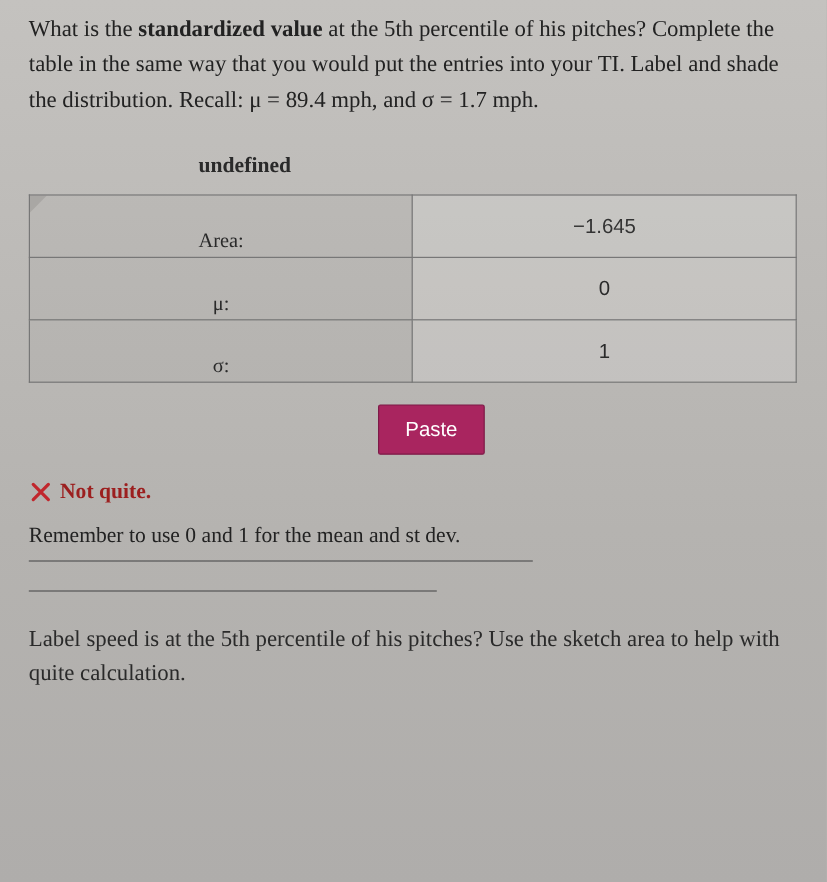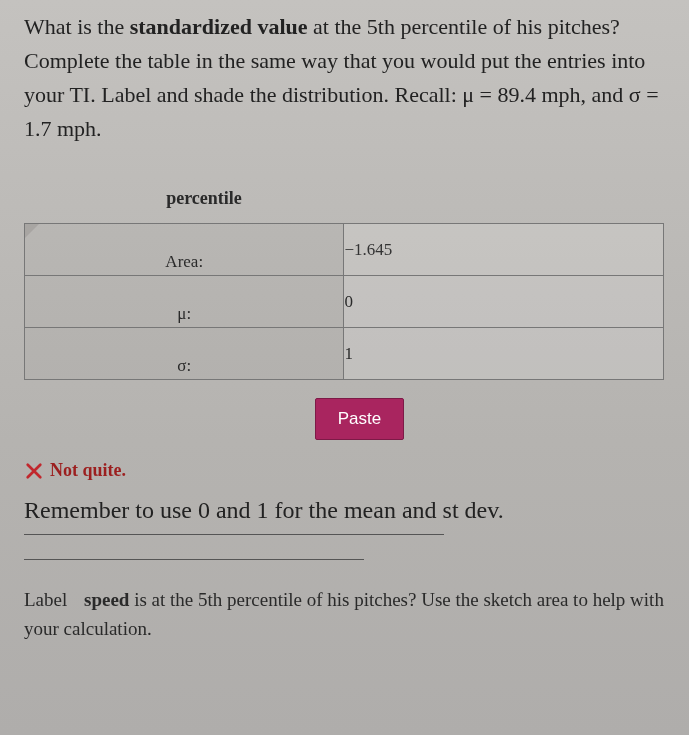--- a/index.html
+++ b/index.html
@@ -10,23 +10,23 @@
     background: #b8b6b3;
     color: #2a2a2a;
     overflow: hidden;
   }
   .page {
     padding: 10px 24px 20px 24px;
     background: linear-gradient(180deg, #c4c2bf 0%, #b5b3b0 60%, #afadab 100%);
     min-height: 735px;
   }
   .question {
-    font-size: 22px;
+    font-size: 19px;
     line-height: 1.55;
-    margin-bottom: 42px;
+    margin-bottom: 29px;
     color: #222;
   }
   .question b { font-weight: 700; }
   .tbl-title {
     text-align: center;
     font-weight: 700;
     font-size: 18px;
     margin: 0 0 14px 0;
     width: 340px;
     margin-left: 10px;
@@ -42,23 +42,23 @@
     vertical-align: middle;
     font-size: 17px;
   }
   table.inv td.label {
     width: 320px;
     text-align: center;
     background: rgba(0,0,0,0.02);
   }
   table.inv td.val {
     width: 320px;
-    text-align: left;
+    text-align: center;
     background: rgba(255,255,255,0.15);
-    font-family: Liberation Serif, serif;
+    font-family: Liberation Sans, sans-serif;
   }
   table.inv td.val.neg { color: #333; }
   .label-inner {
     display: inline-block;
     width: 100%;
     text-align: center;
     margin-top: 24px;
   }
   .corner-cell {
     position: relative;
@@ -98,21 +98,21 @@
     gap: 6px;
     margin-bottom: 16px;
   }
   .xicon {
     display: inline-flex;
     width: 20px; height: 20px;
     align-items: center; justify-content: center;
   }
   .xicon svg { width: 18px; height: 18px; }
   .hint {
-    font-size: 24px;
+    font-size: 18px;
     color: #222;
     margin-bottom: 10px;
   }
   .rule {
     border: none;
     border-bottom: 1px solid #555;
     width: 420px;
     margin: 6px 0 24px 0;
   }
   .expr {
@@ -122,32 +122,32 @@
   .rule2 {
     border: none;
     border-bottom: 1px solid #555;
     width: 340px;
     margin: 4px 0 26px 0;
   }
   .q2 {
     font-size: 19px;
     line-height: 1.5;
   }
-  .q2 b { font-weight: 700; margin-left: 12px; }
+  .q2 b { font-weight: 400; }
 </style>
 </head>
 <body>
 
 <div class="page">
 
   <p class="question">
     <span>What is the </span><b>standardized value</b><span> at the 5th percentile of his pitches? Complete the table in the same way that you would put the entries into your TI.  Label and shade the distribution. Recall: μ = 89.4 mph,  and σ = 1.7 mph.</span>
   </p>
 
-  <div class="tbl-title">percentile</div>
+  <div class="tbl-title">undefined</div>
 
   <table class="inv">
     <tbody>
         <tr>
       <td class="label corner-cell">
         <span class="fold"></span>
         <span class="label-inner">Area:</span>
       </td>
       <td class="val neg">
         <span>−1.645</span>
@@ -185,16 +185,16 @@
       </span>
       <span>Not quite.</span>
     </div>
     <div class="hint">Remember to use 0 and 1 for the mean and st dev.</div>
     <hr class="rule">
   </div>
 
   <hr class="rule2">
 
   <p class="q2">
-    <span>Label </span><b>speed</b><span> is at the 5th percentile of his pitches?  Use the sketch area to help with your calculation.</span>
+    <span>Label </span><b>speed</b><span> is at the 5th percentile of his pitches?  Use the sketch area to help with quite calculation.</span>
   </p>
 
 </div>
 
 </body></html>

